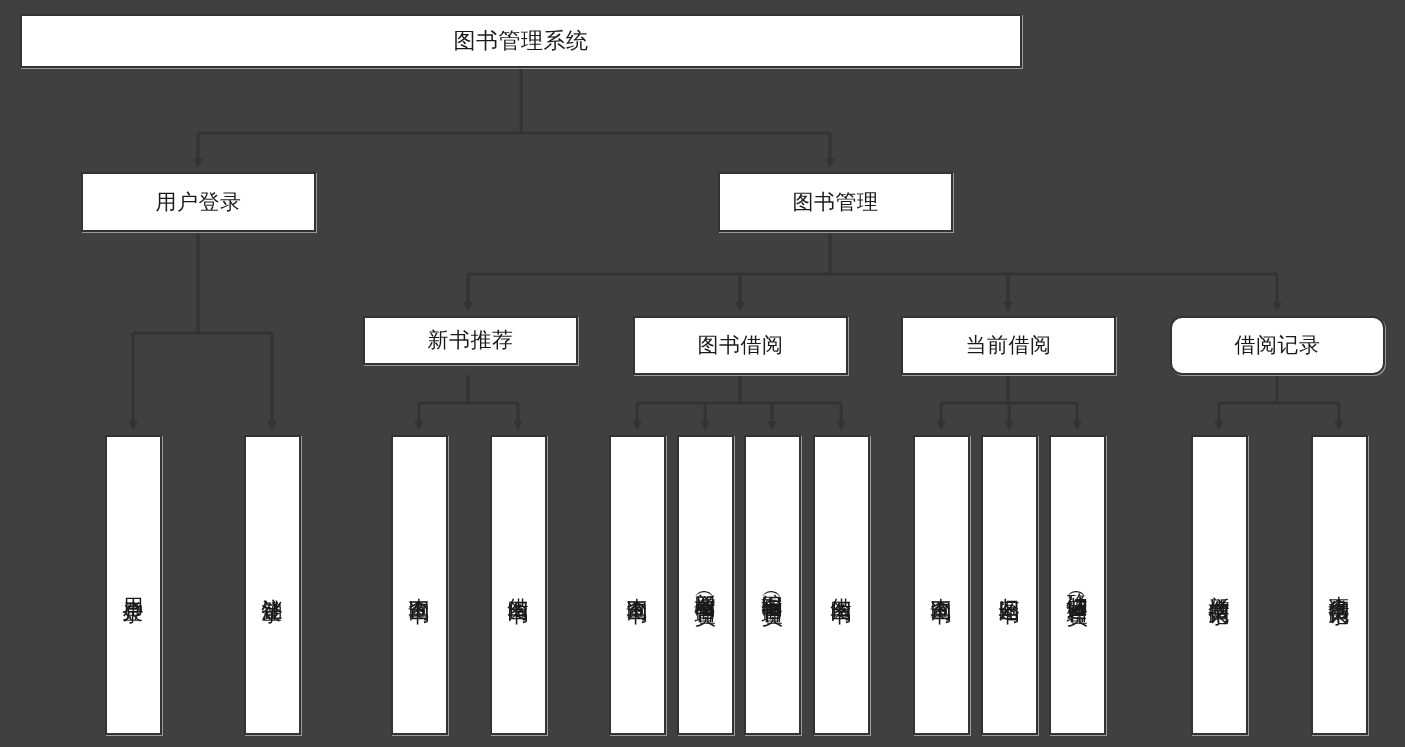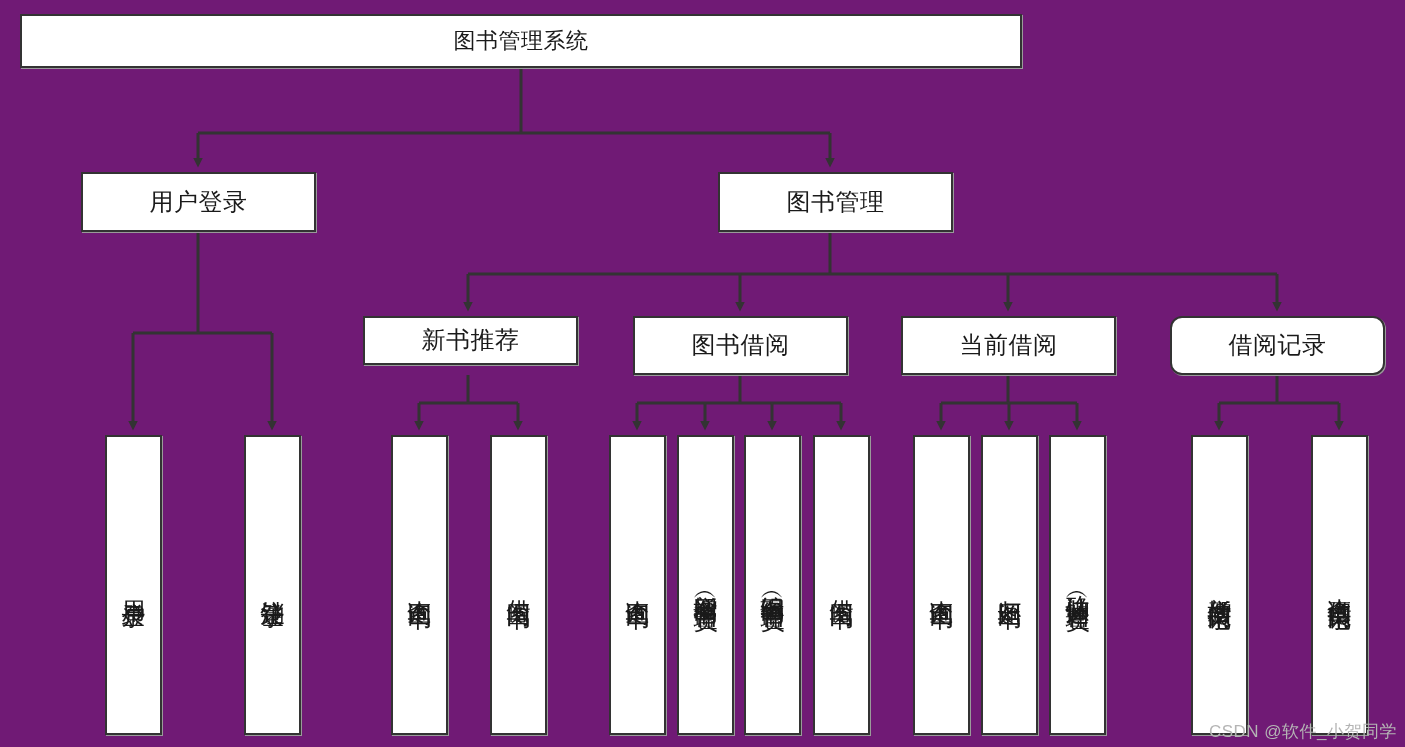--- a/index.html
+++ b/index.html
@@ -8,21 +8,21 @@
     padding: 0;
     background: #ffffff;
   }
   body {
     font-family: "Liberation Sans", "DejaVu Sans", sans-serif;
   }
   #diagram-canvas {
     position: relative;
     width: 1405px;
     height: 747px;
-    background: #701a75;
+    background: #404040;
     overflow: hidden;
   }
   #connector-layer {
     position: absolute;
     left: 0;
     top: 0;
     width: 1405px;
     height: 747px;
     pointer-events: none;
   }
@@ -32,21 +32,21 @@
     background: #ffffff;
     border: 2px solid #333333;
     box-shadow: 1px 1px 0 0 #9a9a9a;
     display: flex;
     align-items: center;
     justify-content: center;
     z-index: 2;
   }
   .node-label {
     color: #1a1a1a;
-    font-size: 24px;
+    font-size: 21px;
     line-height: 1.18;
     letter-spacing: 0.5px;
     white-space: nowrap;
     text-align: center;
   }
   .node.horizontal .node-label {
     writing-mode: horizontal-tb;
   }
   .node.vertical .node-label {
     writing-mode: vertical-rl;
@@ -209,15 +209,14 @@
   </div>
 
   <div class="node vertical" style="left:1191px; top:435px; width:57px; height:300px;">
     <span class="node-label">新增借阅记录</span>
   </div>
 
   <div class="node vertical" style="left:1311px; top:435px; width:57px; height:300px;">
     <span class="node-label">查询借阅记录</span>
   </div>
 
-  <div id="watermark">CSDN @软件_小贺同学</div>
 
 </div>
 
 </body></html>

